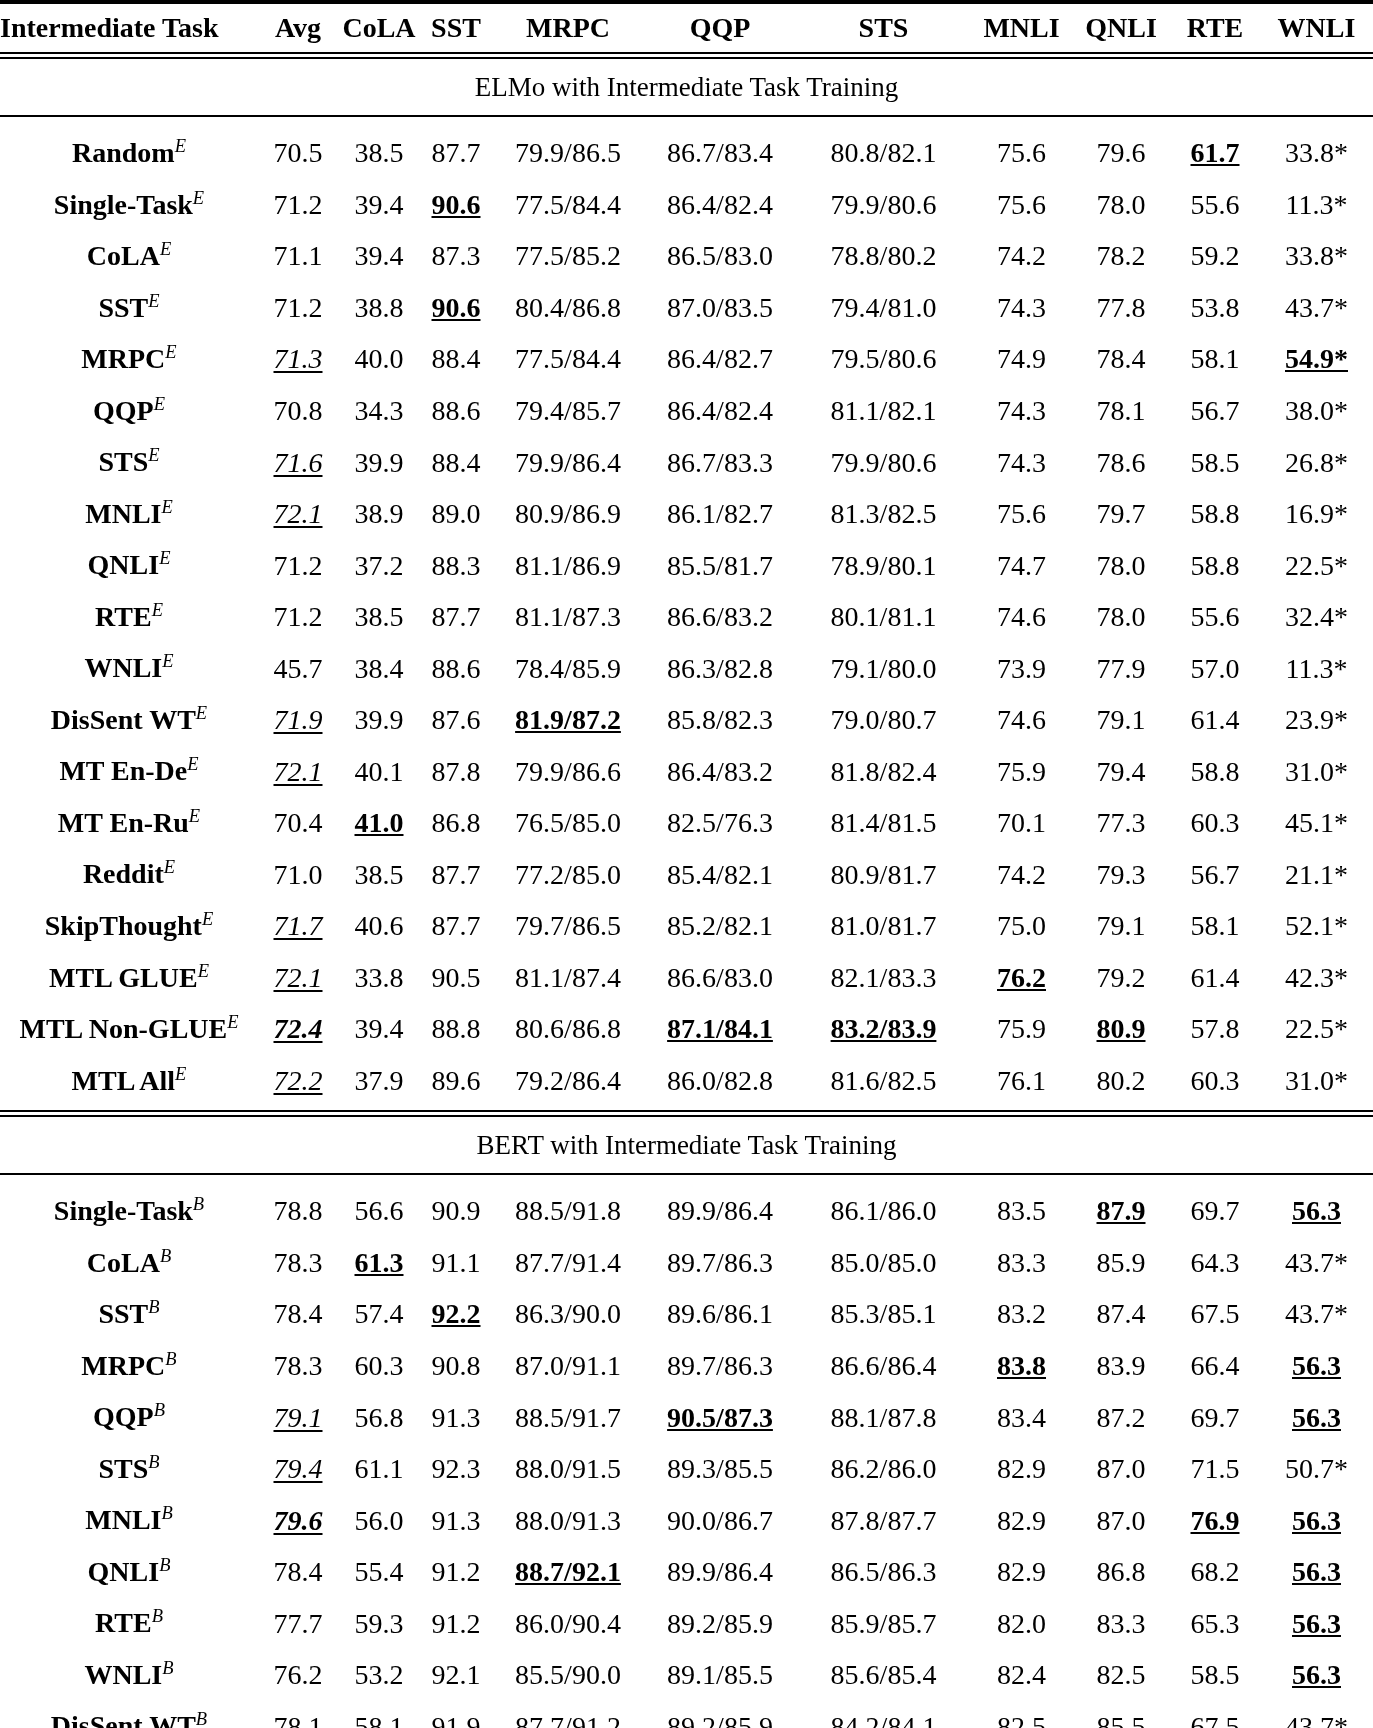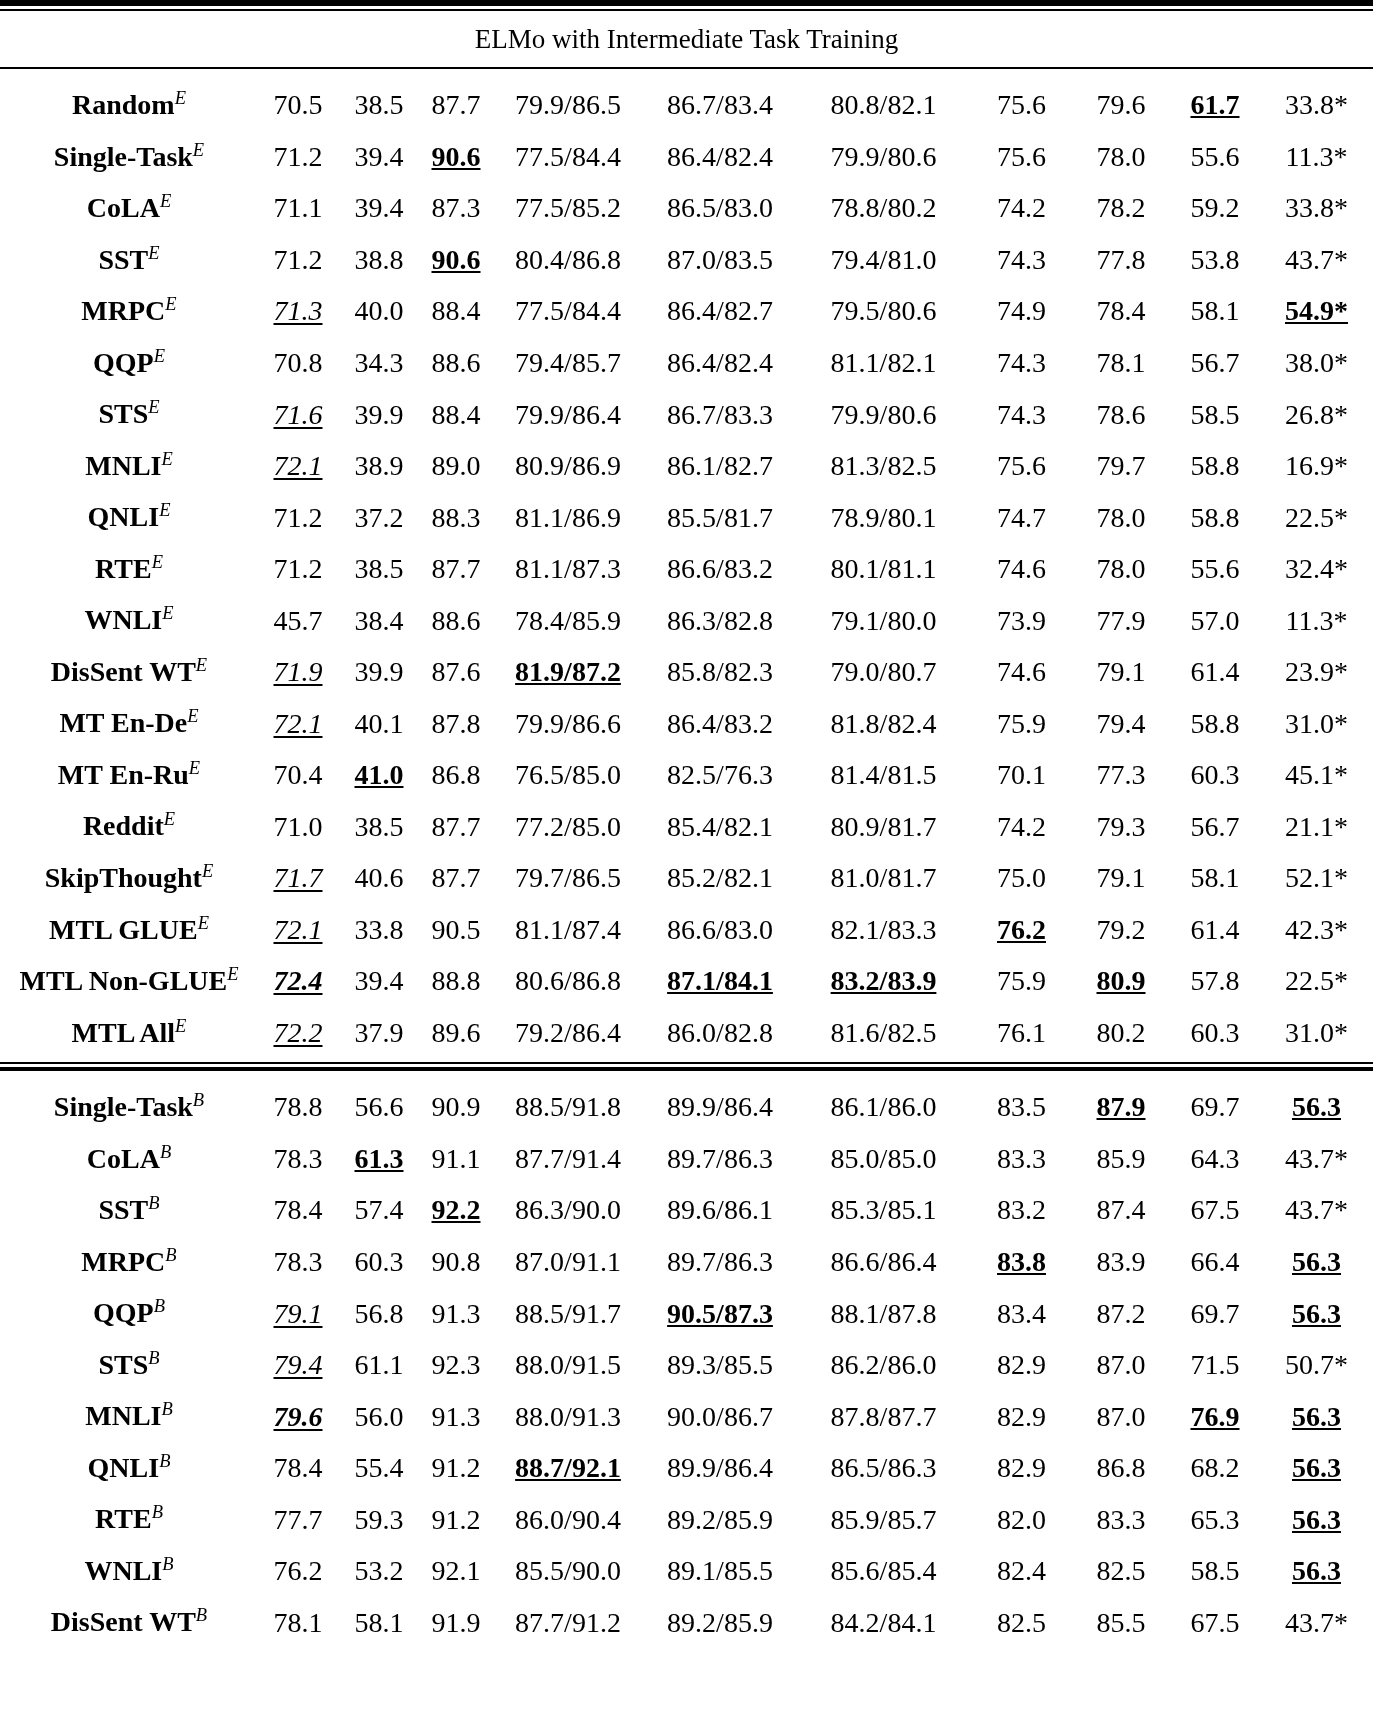--- a/index.html
+++ b/index.html
@@ -105,20 +105,33 @@
     <col class="c-qnli">
       <col class="c-rte">
       <col class="c-wnli">
   </colgroup>
   <tbody id="tbody">
       <tr class="rule-row">
         <td colspan="11">
           <div class="rule-thick"></div>
         </td>
       </tr>
+      <tr class="hdr">
+        <th class="task-col">Intermediate Task</th>
+        <th>Avg</th>
+        <th>CoLA</th>
+        <th>SST</th>
+        <th>MRPC</th>
+        <th>QQP</th>
+        <th>STS</th>
+        <th>MNLI</th>
+        <th>QNLI</th>
+        <th>RTE</th>
+        <th>WNLI</th>
+      </tr>
       <tr class="rule-row">
         <td colspan="11">
           <div class="rule-dbl"></div>
         </td>
       </tr>
       <tr class="section-banner">
         <td colspan="11">ELMo with Intermediate Task Training</td>
       </tr>
       <tr class="rule-row">
         <td colspan="11">
@@ -376,20 +389,23 @@
         <td><span>31.0*</span></td>
       </tr>
       <tr class="sp-below">
         <td colspan="11"></td>
       </tr>
       <tr class="rule-row">
         <td colspan="11">
           <div class="rule-dbl"></div>
         </td>
       </tr>
+      <tr class="section-banner">
+        <td colspan="11">BERT with Intermediate Task Training</td>
+      </tr>
       <tr class="rule-row">
         <td colspan="11">
           <div class="rule-thin"></div>
         </td>
       </tr>
       <tr class="sp-above">
         <td colspan="11"></td>
       </tr>
       <tr class="drow">
         <td class="task"><span>Single-Task</span><sup>B</sup></td>

